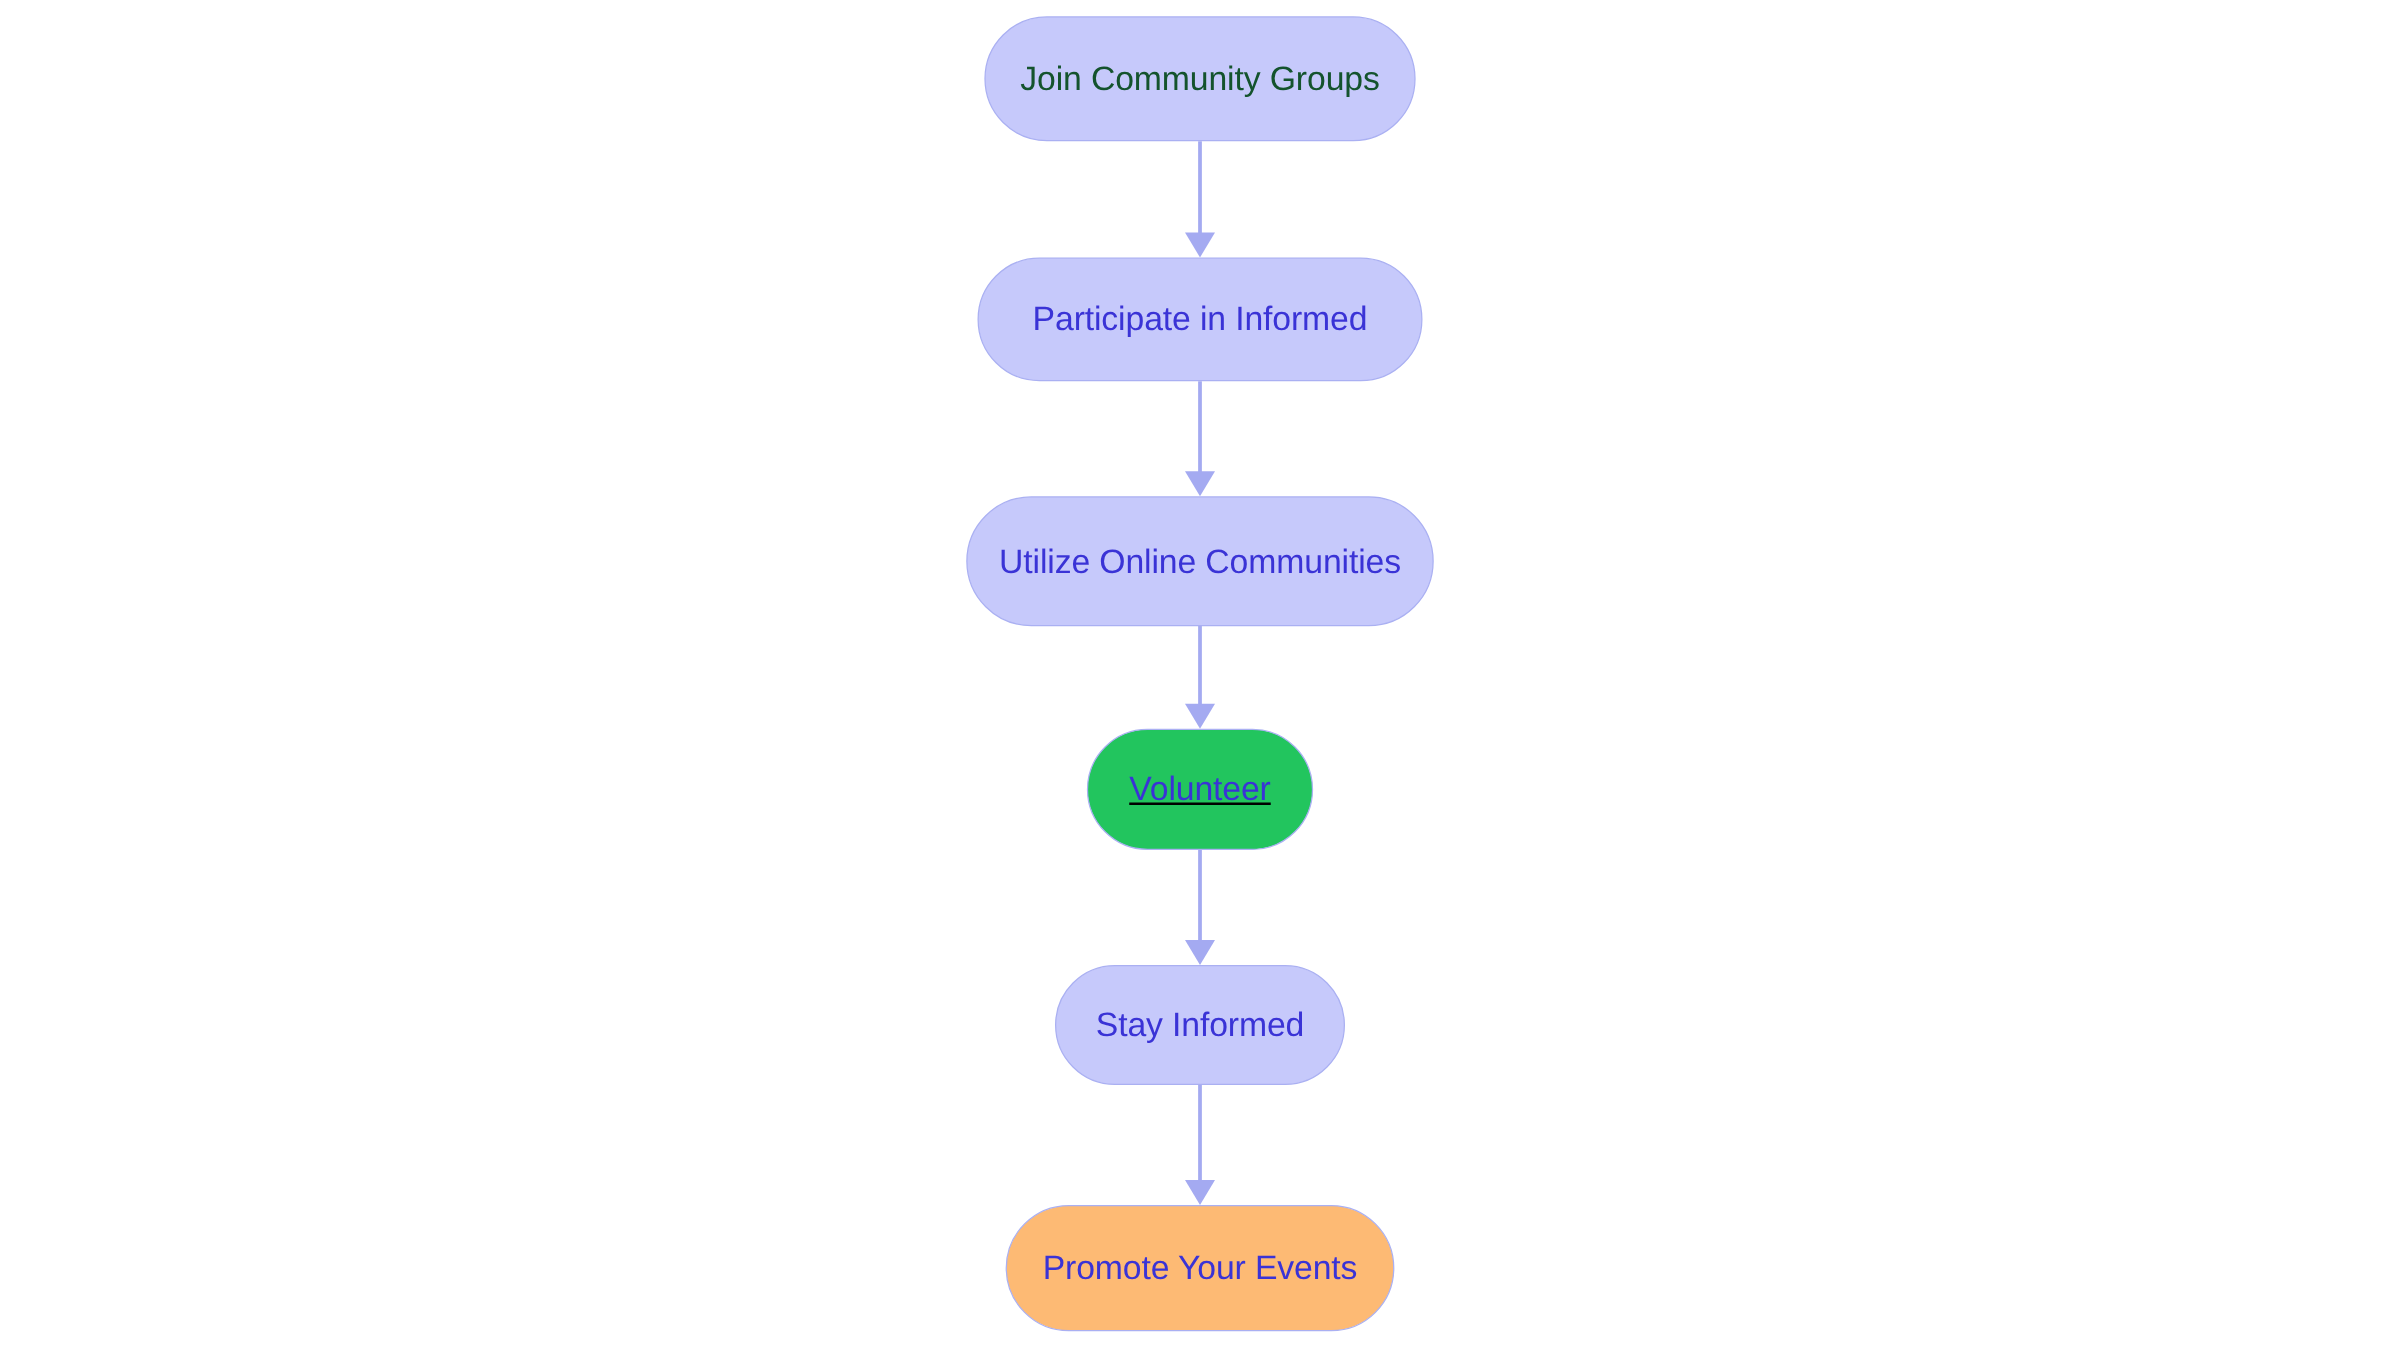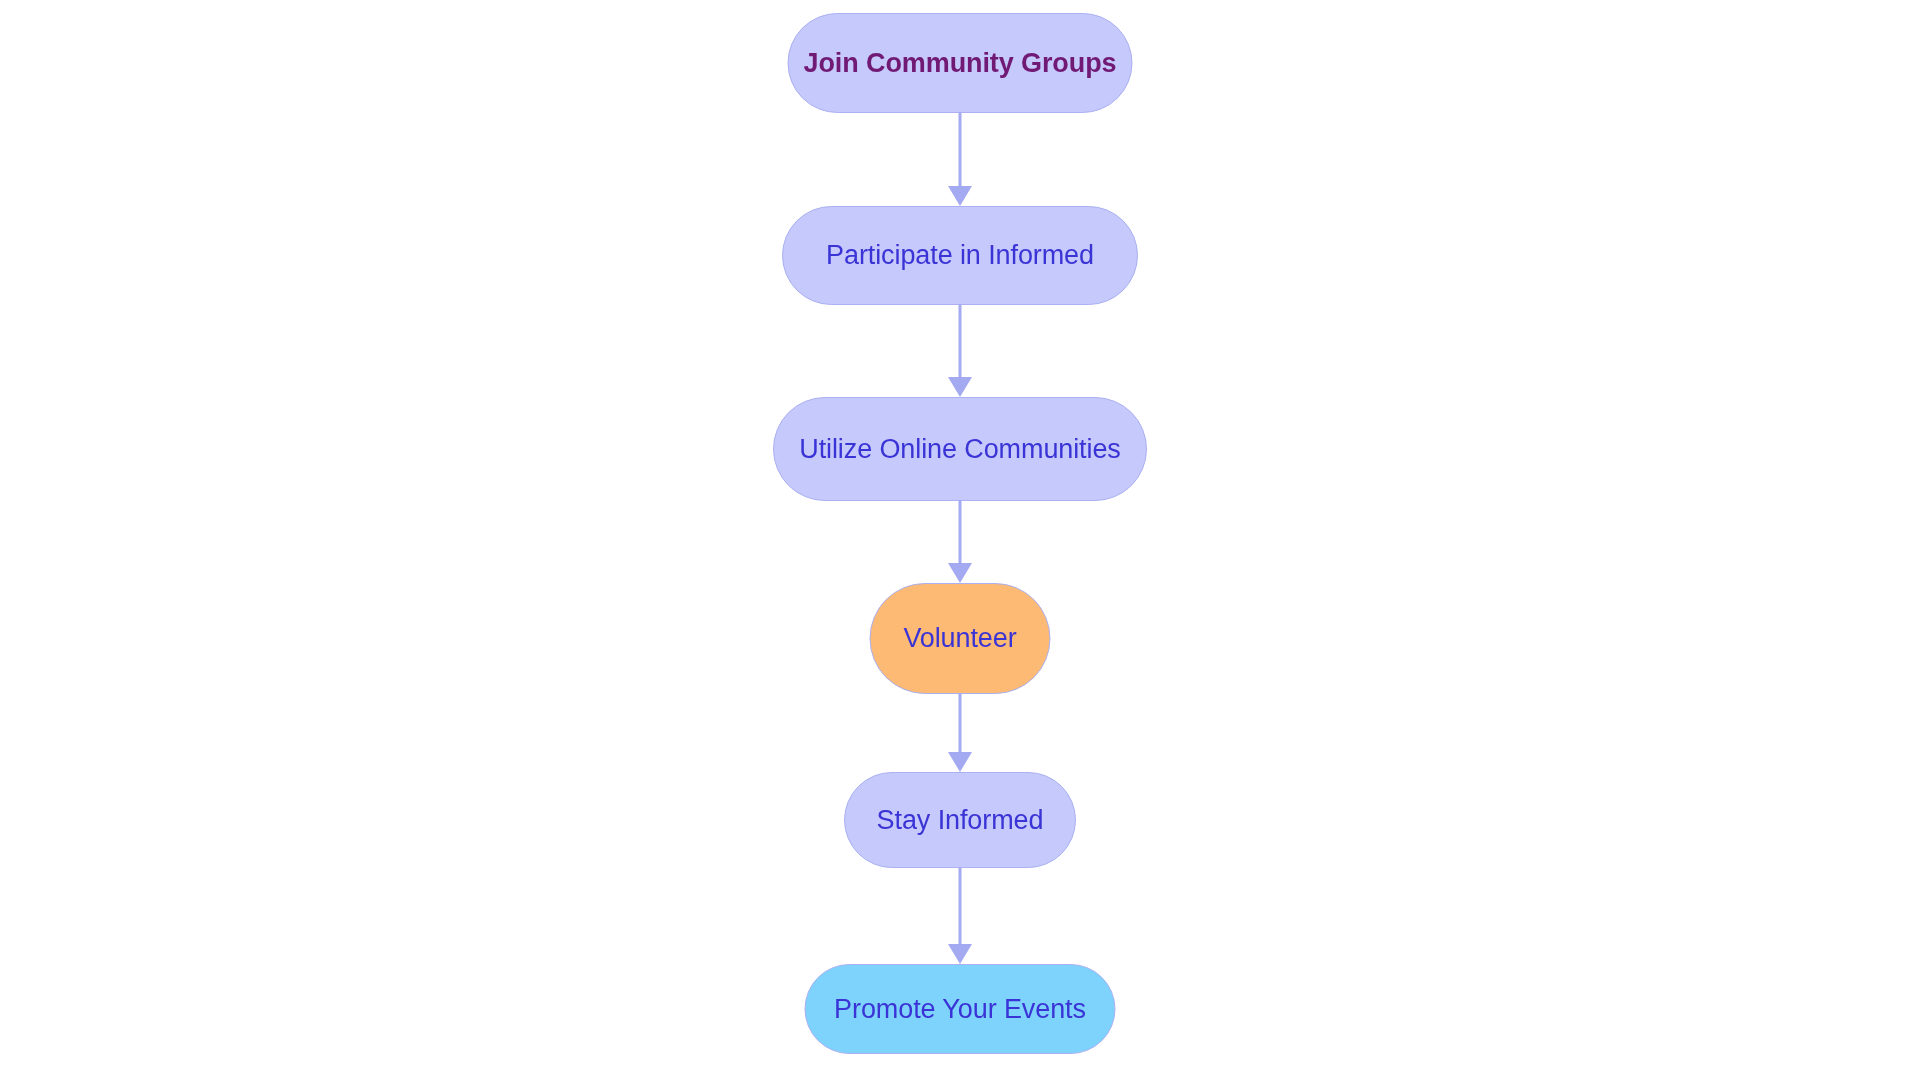--- a/index.html
+++ b/index.html
@@ -91,30 +91,30 @@
     </div>
     <div class="connector" style="left: 960px; top: 680px; height: 92px; width: 26px;">
       <div class="connector-line" style="height: 74px; background: rgb(164, 170, 241);"></div>
       <div class="connector-head" style="border-top-color: rgb(164, 170, 241);"></div>
     </div>
     <div class="connector" style="left: 960px; top: 868px; height: 96px; width: 26px;">
       <div class="connector-line" style="height: 78px; background: rgb(164, 170, 241);"></div>
       <div class="connector-head" style="border-top-color: rgb(164, 170, 241);"></div>
     </div>
     <div class="node" style="left: 960px; top: 13px; width: 345px; height: 100px; background: rgb(198, 201, 251); border-color: rgb(170, 176, 242);">
-      <span class="node-label" style="color: #701a75; font-weight: bold;">Join Community Groups</span>
+      <span class="node-label" style="color: #14532d;">Join Community Groups</span>
     </div>
     <div class="node" style="left: 960px; top: 206px; width: 356px; height: 99px; background: rgb(198, 201, 251); border-color: rgb(170, 176, 242);">
       <span class="node-label" style="color: rgb(58, 51, 214);">Participate in Informed</span>
     </div>
     <div class="node" style="left: 960px; top: 397px; width: 374px; height: 104px; background: rgb(198, 201, 251); border-color: rgb(170, 176, 242);">
       <span class="node-label" style="color: rgb(58, 51, 214);">Utilize Online Communities</span>
     </div>
-    <div class="node" style="left: 960px; top: 583px; width: 181px; height: 111px; background: #fdba74; border-color: rgb(170, 176, 242);">
+    <div class="node" style="left: 960px; top: 583px; width: 181px; height: 97px; background: #22c55e; border-color: rgb(170, 176, 242); text-decoration: underline;">
       <span class="node-label" style="color: rgb(58, 51, 214);">Volunteer</span>
     </div>
     <div class="node" style="left: 960px; top: 772px; width: 232px; height: 96px; background: rgb(198, 201, 251); border-color: rgb(170, 176, 242);">
       <span class="node-label" style="color: rgb(58, 51, 214);">Stay Informed</span>
     </div>
-    <div class="node" style="left: 960px; top: 964px; width: 311px; height: 90px; background: #7dd3fc; border-color: rgb(170, 176, 242);">
+    <div class="node" style="left: 960px; top: 964px; width: 311px; height: 101px; background: #fdba74; border-color: rgb(170, 176, 242);">
       <span class="node-label" style="color: rgb(58, 51, 214);">Promote Your Events</span>
     </div>
   </div>
 
 </body></html>

